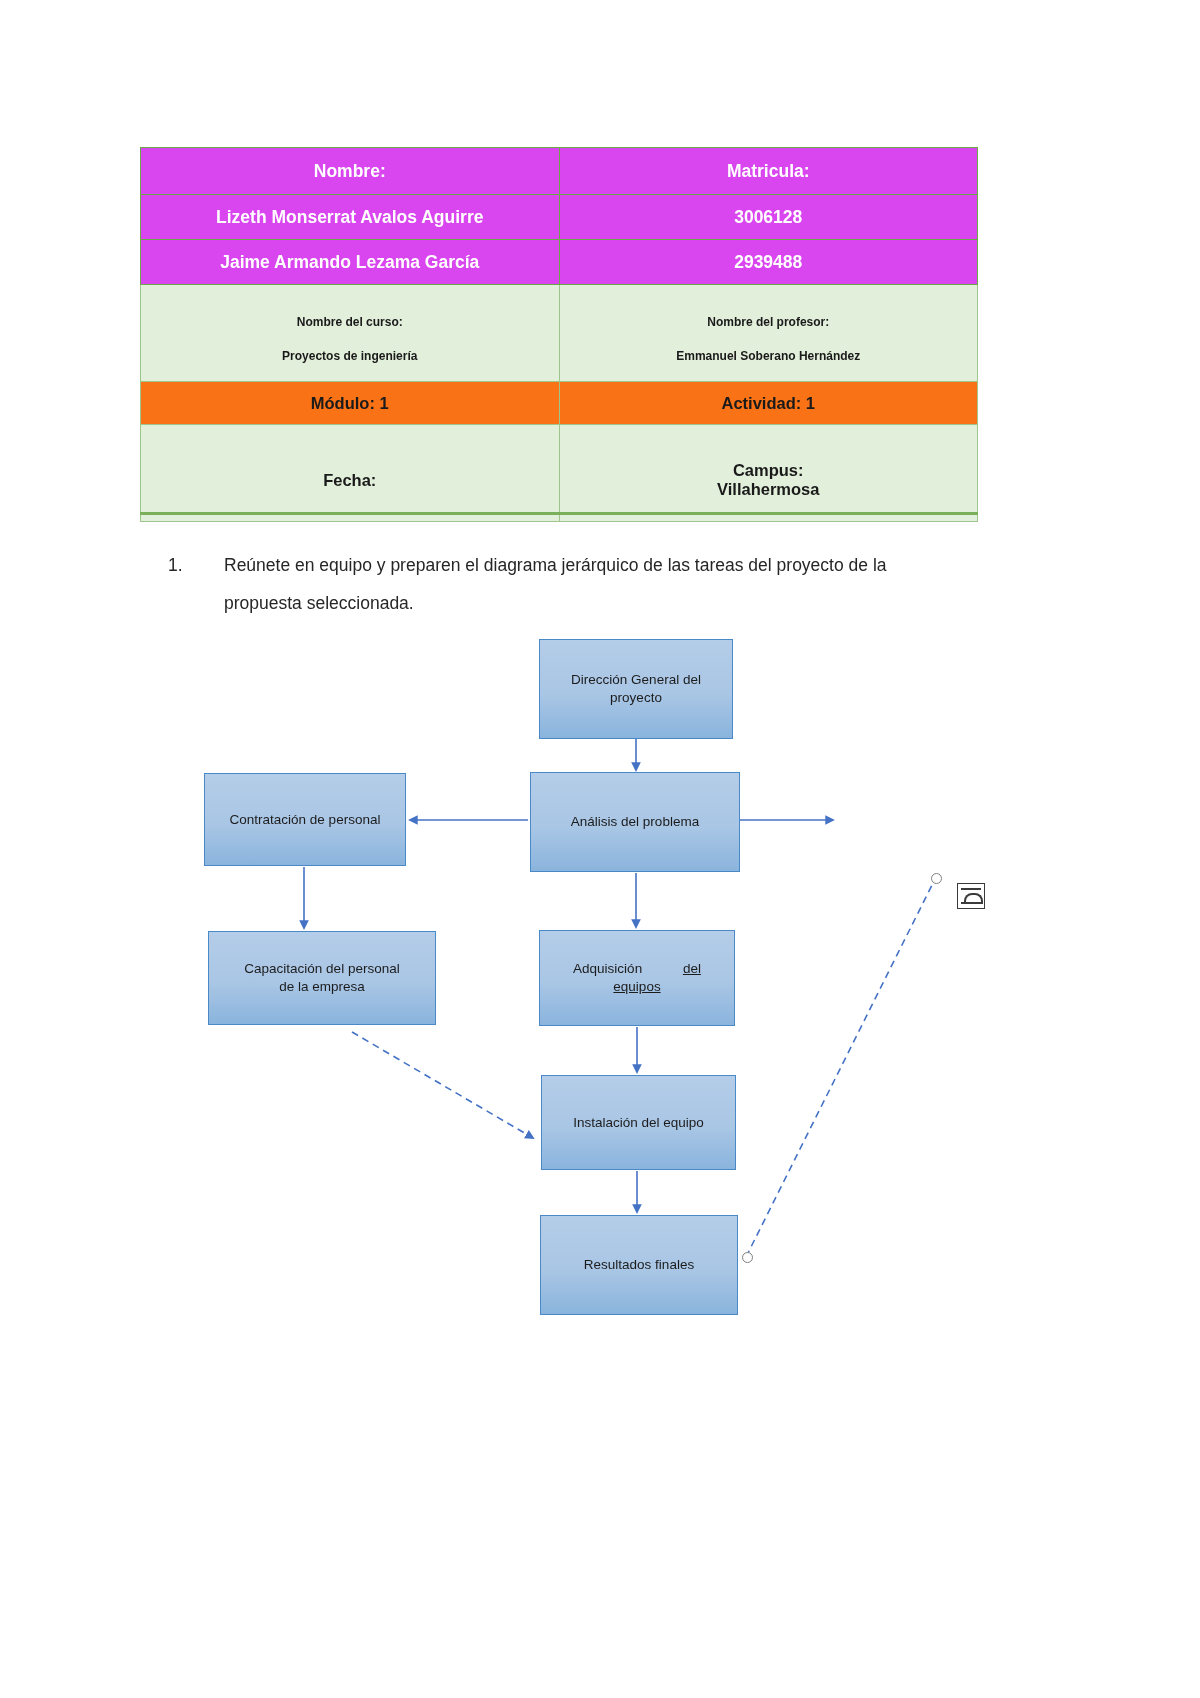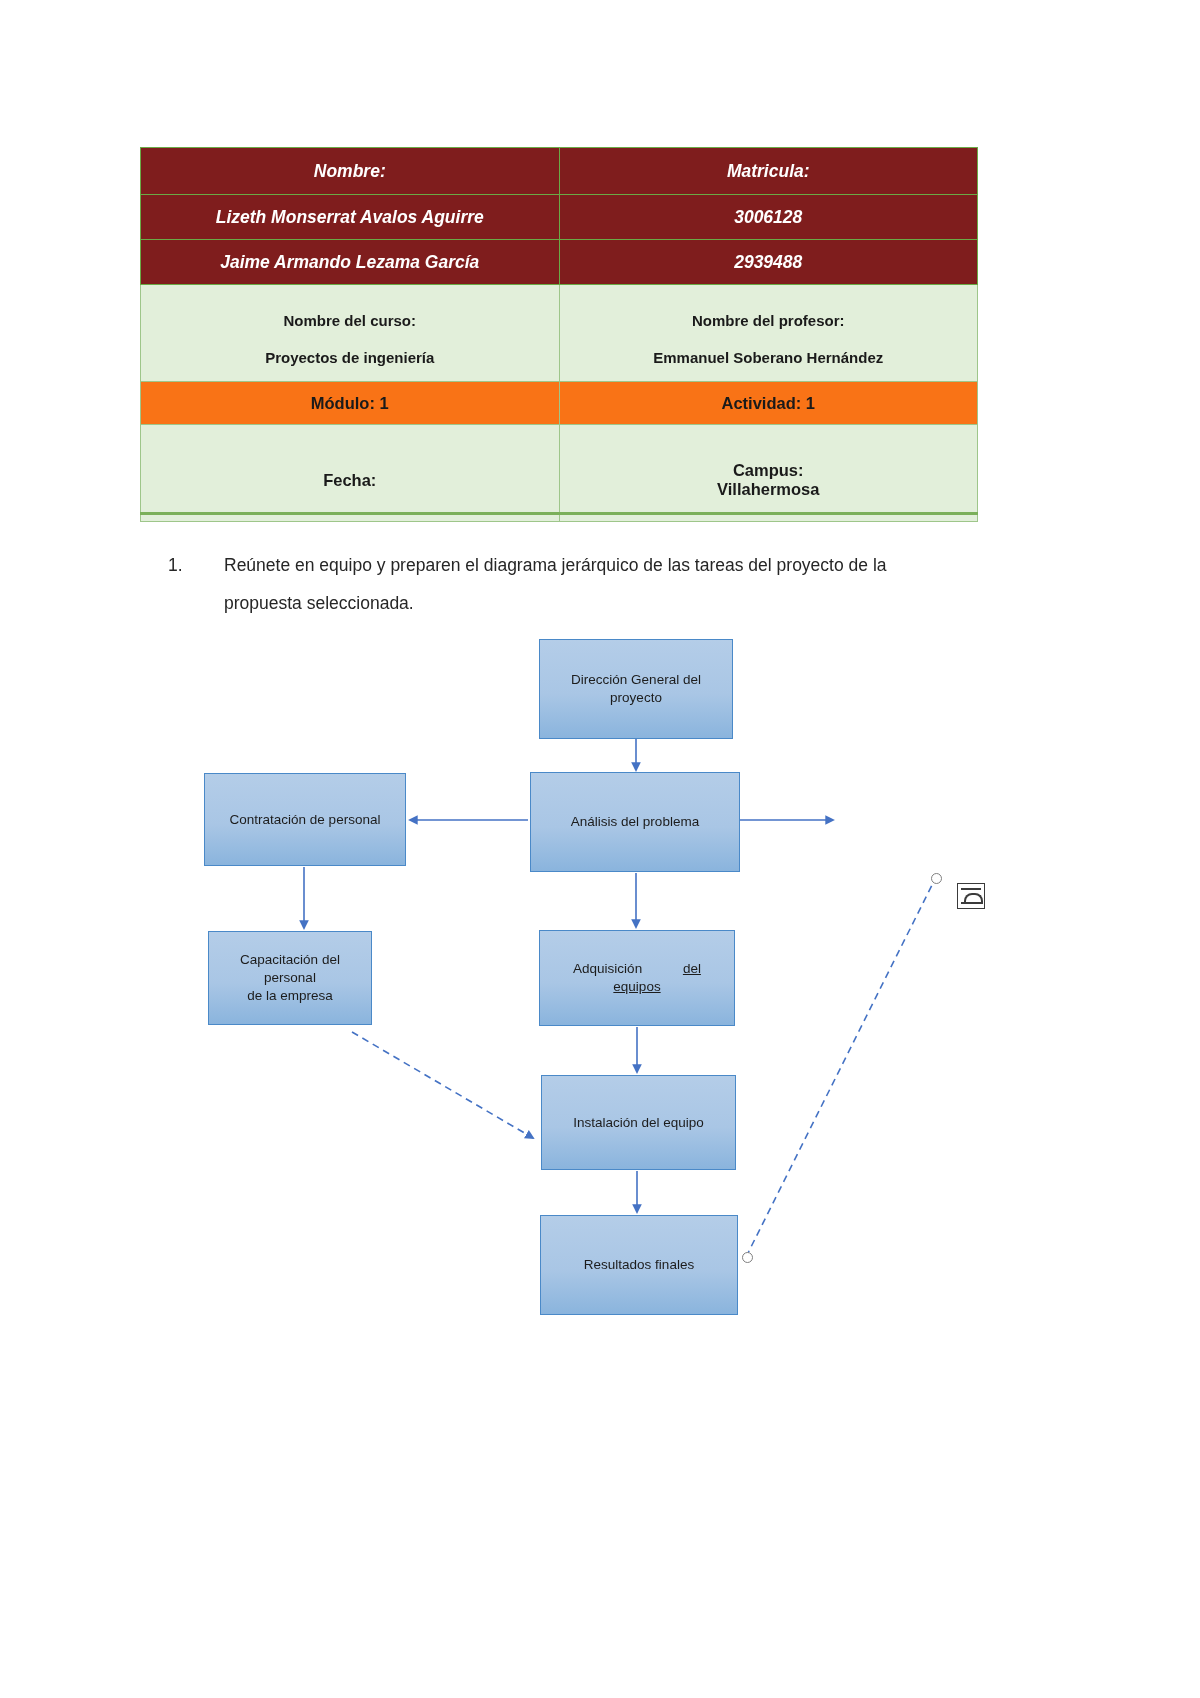--- a/index.html
+++ b/index.html
@@ -26,35 +26,34 @@
   }
   .doc-table td {
     border: 1px solid #9ec68a;
     text-align: center;
     vertical-align: middle;
     font-weight: bold;
     color: #1a1a1a;
     padding: 0;
   }
   .row-green td {
-    background: #7f1d1d;
+    background: #d946ef;
     color: #ffffff;
     border-color: #6aaa46;
     font-size: 17.5px;
-    font-style: italic;
   }
   .hdr-cell {
     height: 46px;
   }
   .name-cell {
     height: 44px;
   }
   .row-lightgreen td {
     background: #e2efda;
-    font-size: 15px;
+    font-size: 12px;
   }
   .row-white td {
     background: #f97316;
     font-size: 16.5px;
     height: 42px;
   }
   .row-lightgreen2 td {
     background: #e2efda;
     font-size: 16.5px;
   }
@@ -128,21 +127,21 @@
     padding: 4px 8px;
   }
   .node span { display: block; }
   .node .ul { text-decoration: underline; margin-left: 37px; }
 
   
   #n-direccion   { left: 539px; top:  19px; width: 194px; height: 100px; }
   #n-analisis    { left: 530px; top: 152px; width: 210px; height: 100px; }
   #n-contrata    { left: 204px; top: 153px; width: 202px; height:  93px; }
   #n-personal    { left: 837px; top: 155px; width: 202px; height:  95px; }
-  #n-capacita    { left: 208px; top: 311px; width: 164px; height:  94px; }
+  #n-capacita    { left: 208px; top: 311px; width: 228px; height:  94px; }
   #n-adquisicion { left: 539px; top: 310px; width: 196px; height:  96px; }
   #n-instalacion { left: 541px; top: 455px; width: 195px; height:  95px; }
   #n-resultados  { left: 540px; top: 595px; width: 198px; height: 100px; }
 
   
   .handle {
     position: absolute;
     width: 11px;
     height: 11px;
     border: 1.5px solid #808080;

